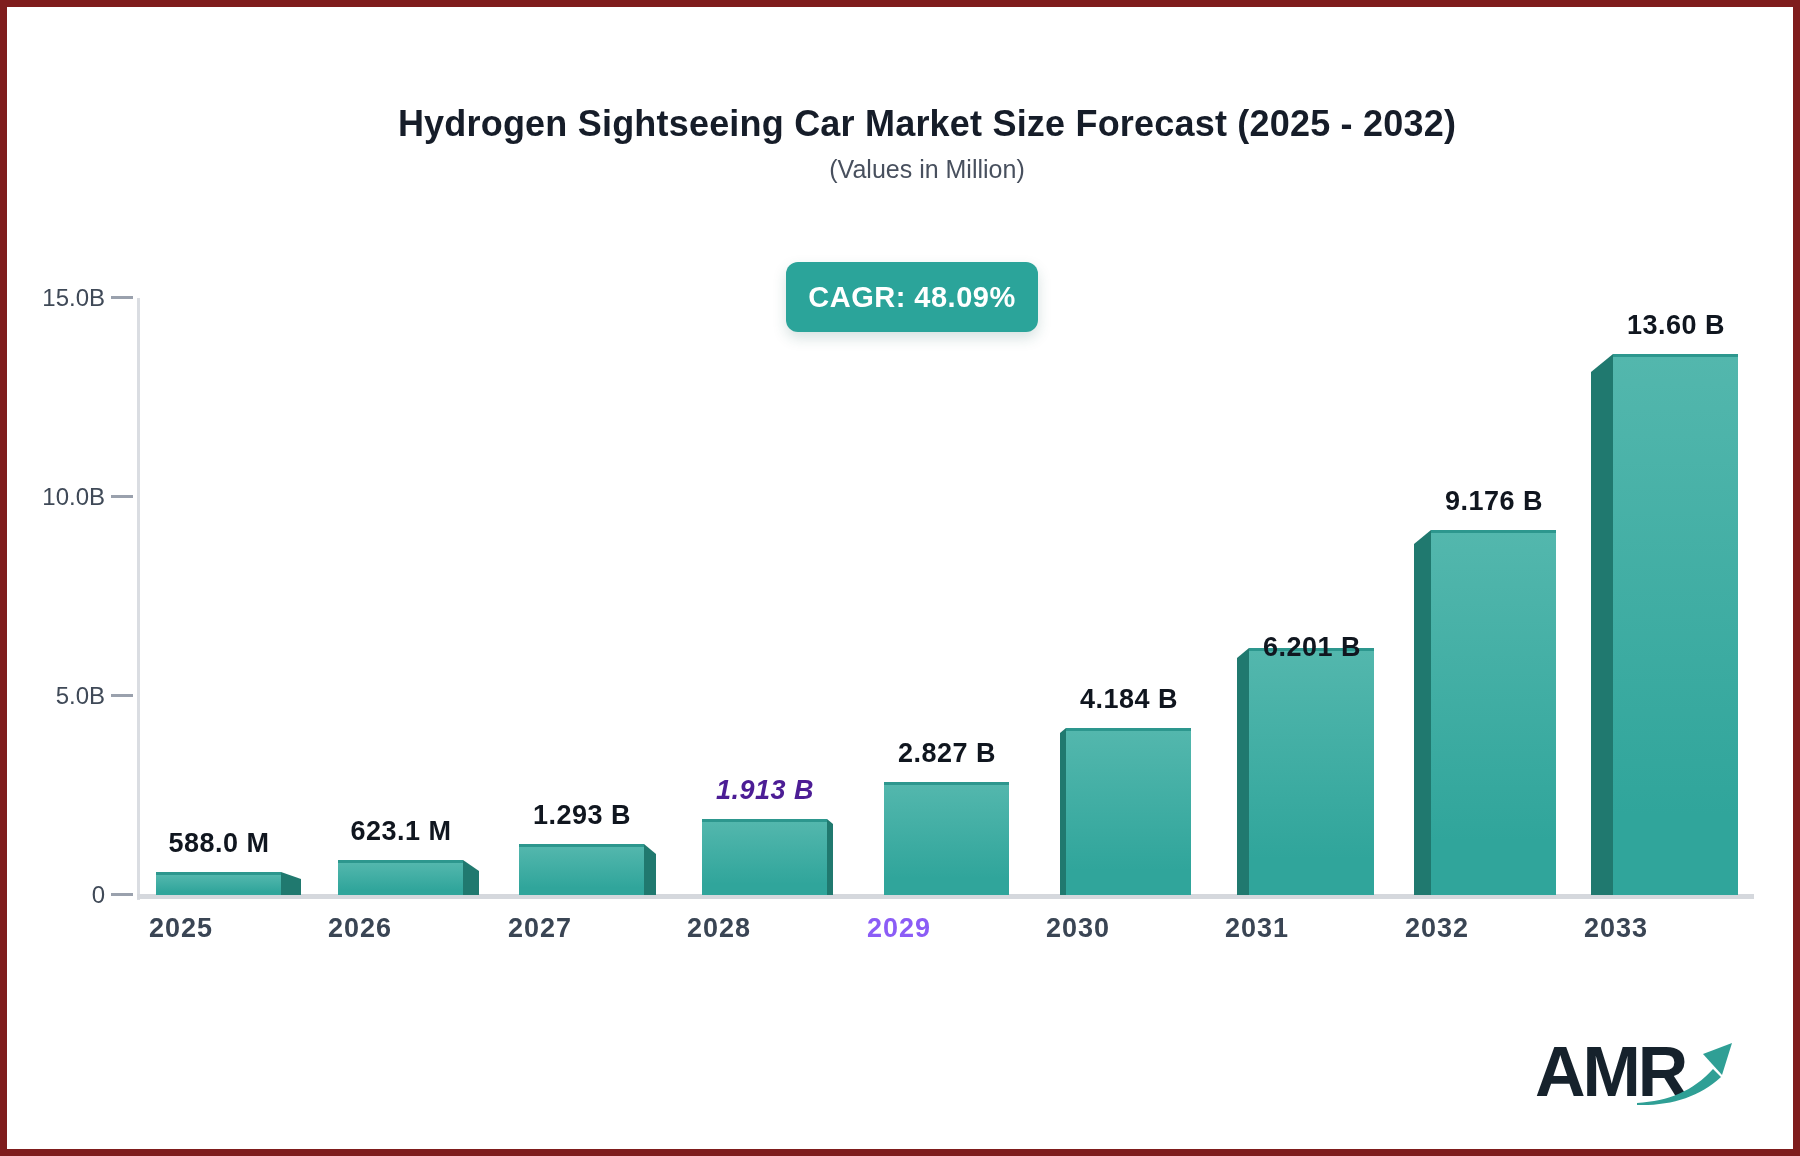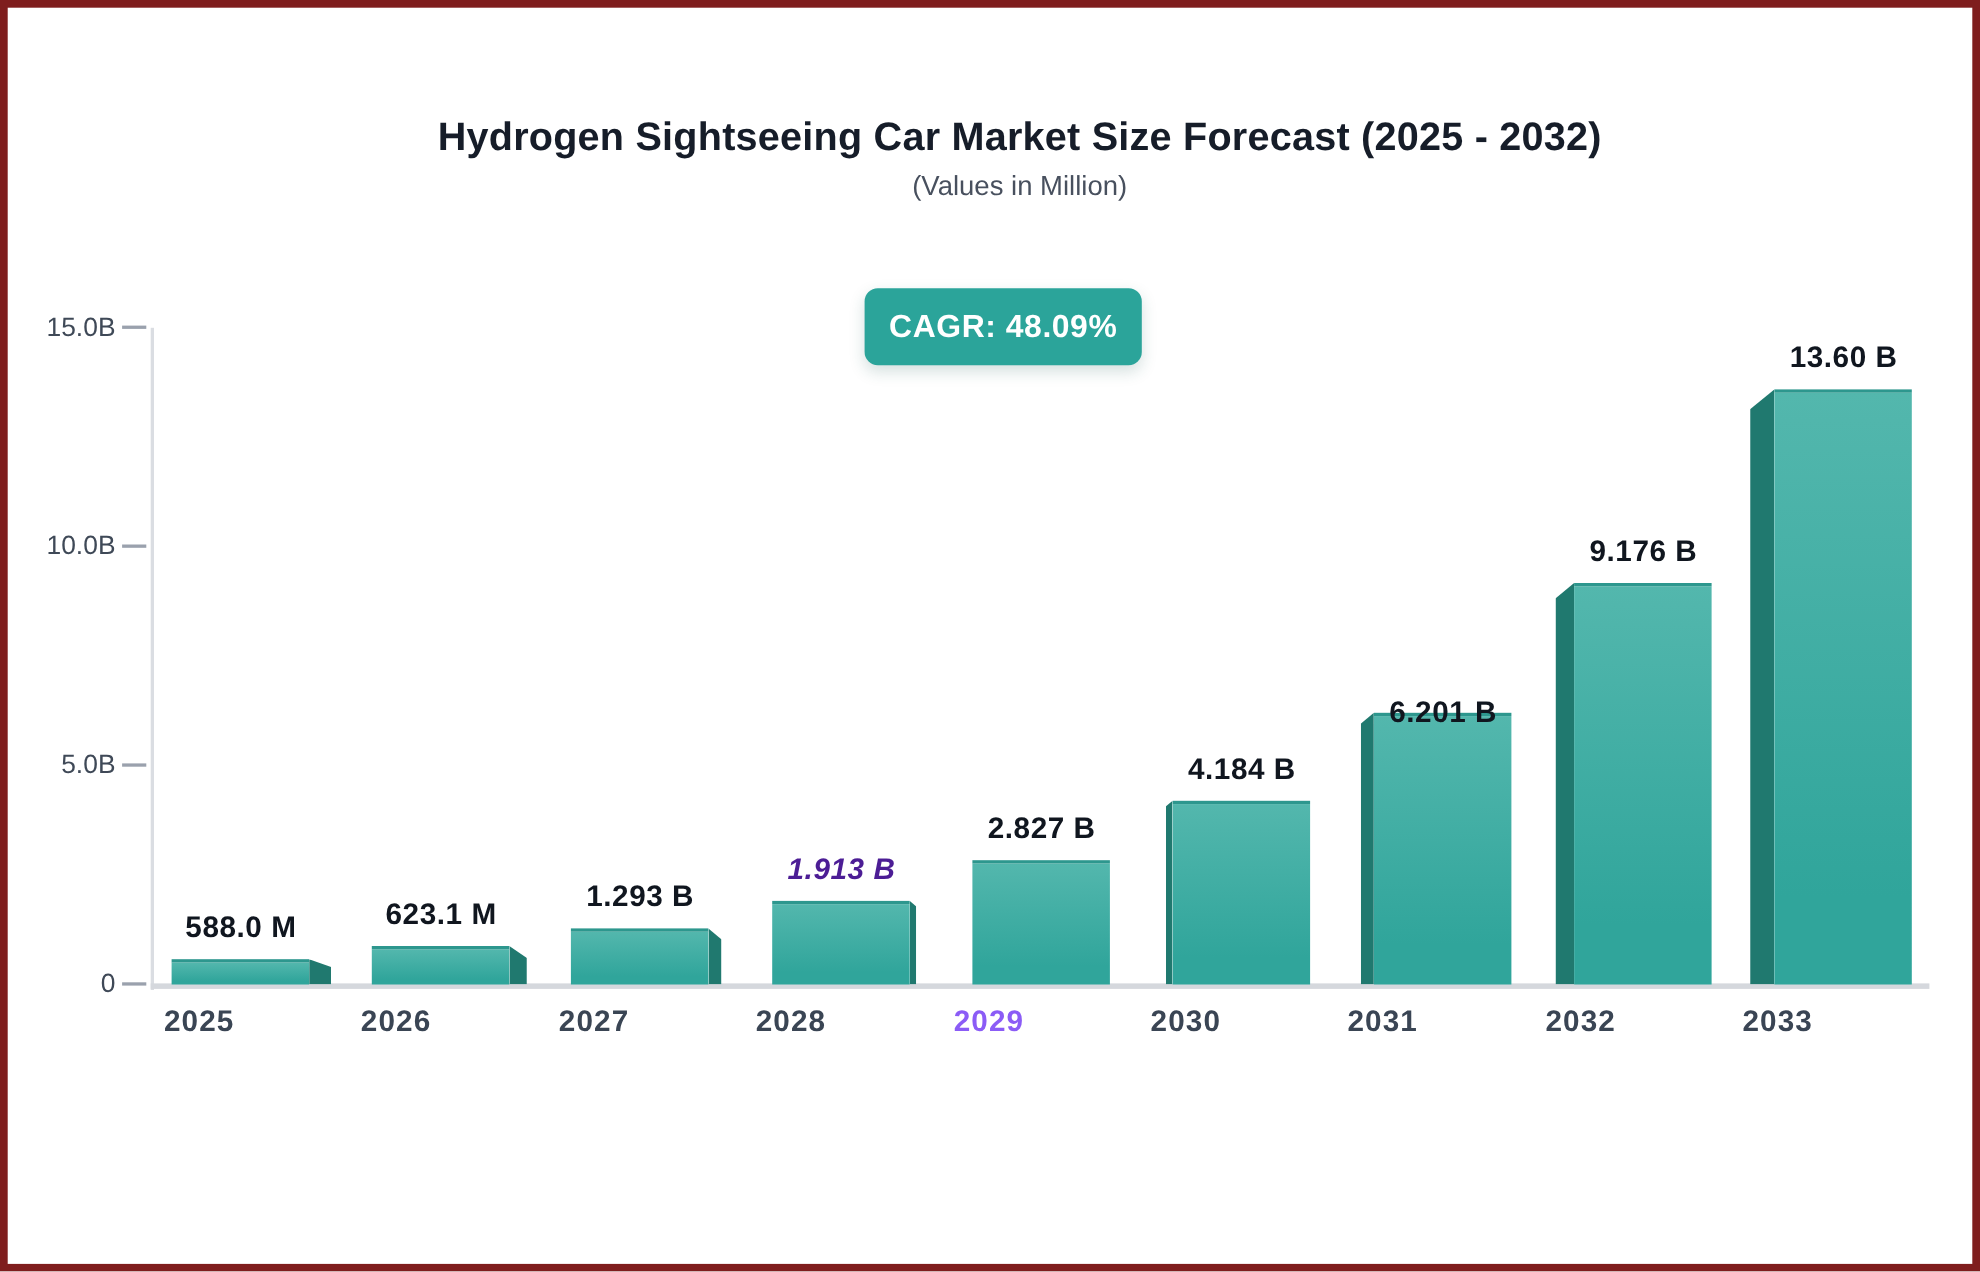--- a/index.html
+++ b/index.html
@@ -111,14 +111,21 @@
       <div class="bar-side" style="left: 1407px; top: 523px; width: 17px; height: 365px; background: rgb(32, 121, 111); clip-path: polygon(0px 14px, 100% 0px, 100% 100%, 0px 100%);"></div>
       <div class="bar-face" style="left: 1424px; top: 523px; width: 125px; height: 365px; border-top-color: rgb(45, 151, 142); background: linear-gradient(rgb(83, 183, 173) 0%, rgb(48, 165, 155) 85%);"></div>
       <div class="vlab" style="left: 1377px; top: 479px; color: rgb(16, 22, 31);">9.176 B</div>
       <div class="xlab" style="left: 1398px; top: 906px; color: rgb(58, 69, 84);">2032</div>
       <div class="bar-side" style="left: 1584px; top: 347px; width: 22px; height: 541px; background: rgb(32, 121, 111); clip-path: polygon(0px 18px, 100% 0px, 100% 100%, 0px 100%);"></div>
       <div class="bar-face" style="left: 1606px; top: 347px; width: 125px; height: 541px; border-top-color: rgb(45, 151, 142); background: linear-gradient(rgb(83, 183, 173) 0%, rgb(48, 165, 155) 85%);"></div>
       <div class="vlab" style="left: 1559px; top: 303px; color: rgb(16, 22, 31);">13.60 B</div>
       <div class="xlab" style="left: 1577px; top: 906px; color: rgb(58, 69, 84);">2033</div>
     </div>
 
+  <div class="logo">
+    <span class="logo-text" style="color: rgb(22, 34, 44);">AMR</span>
+    <svg class="logo-arrow" width="105" height="80" viewBox="0 0 105 80">
+      <path id="logoSwoosh" d="M6,72 C38,70 62,60 82,38 L90,46 C68,66 40,75 6,74 Z" fill="#2f9f95"></path>
+      <polygon id="logoArrowHead" points="101,12 72,23 91,44" fill="#2f9f95"></polygon>
+    </svg>
+  </div>
 
 </div>
 
 </body></html>

